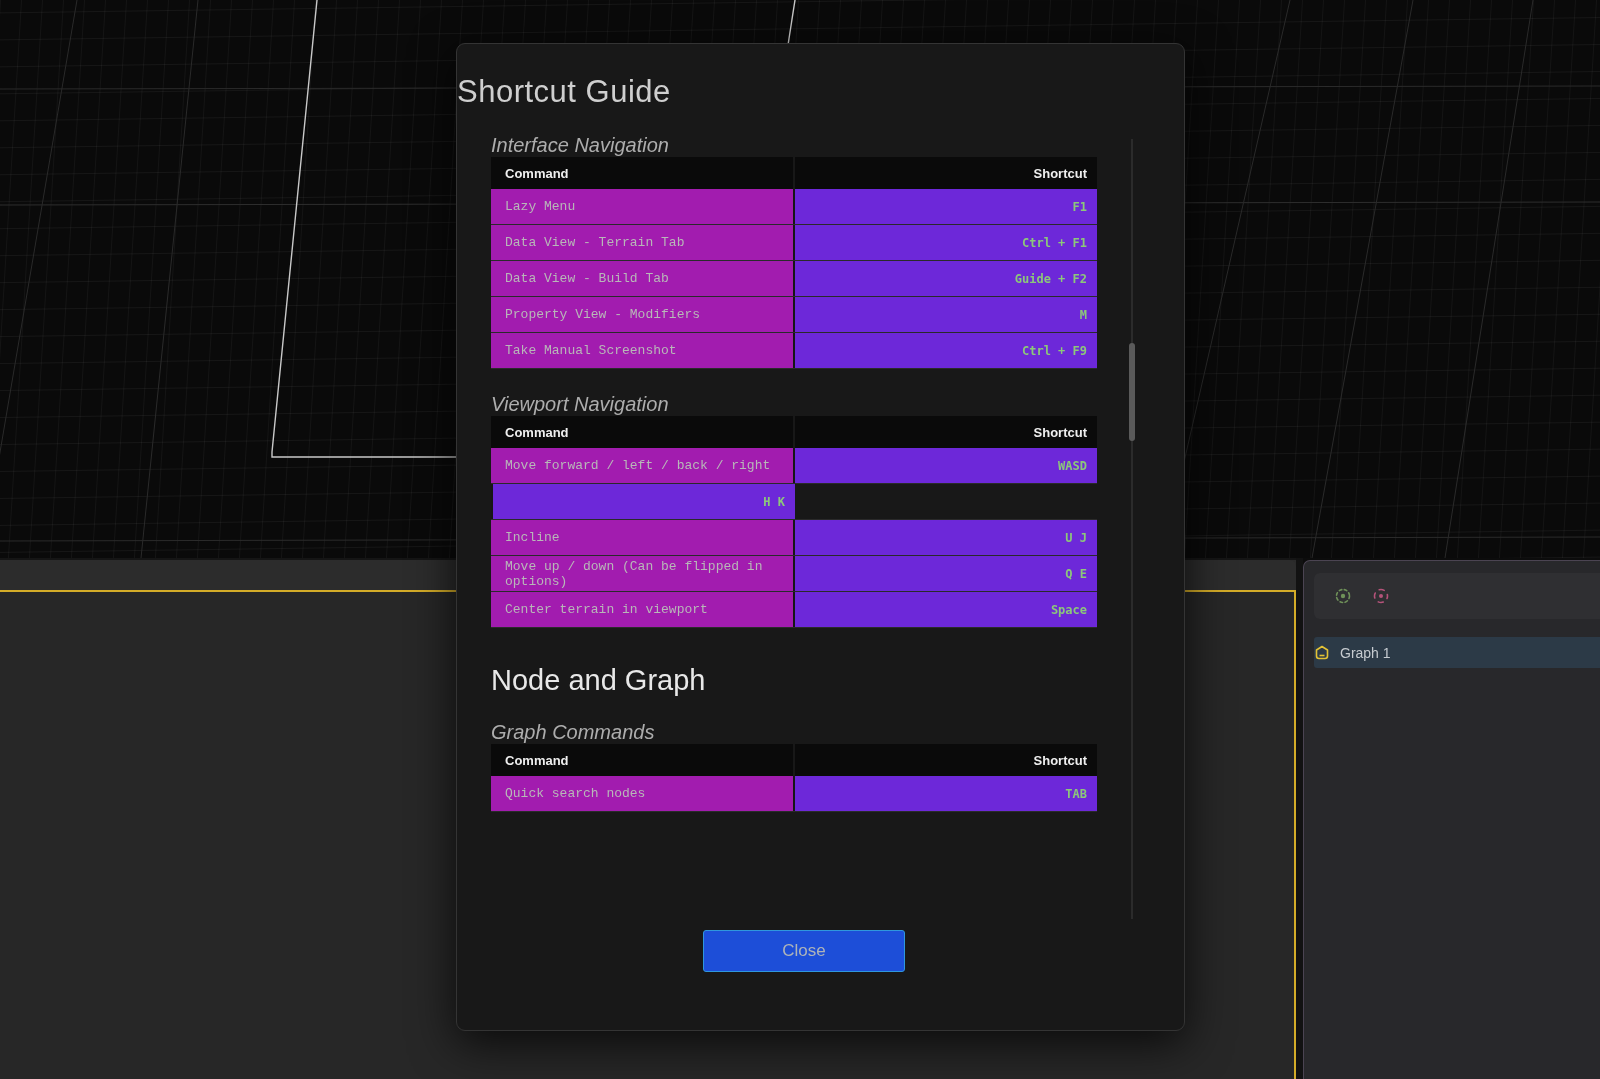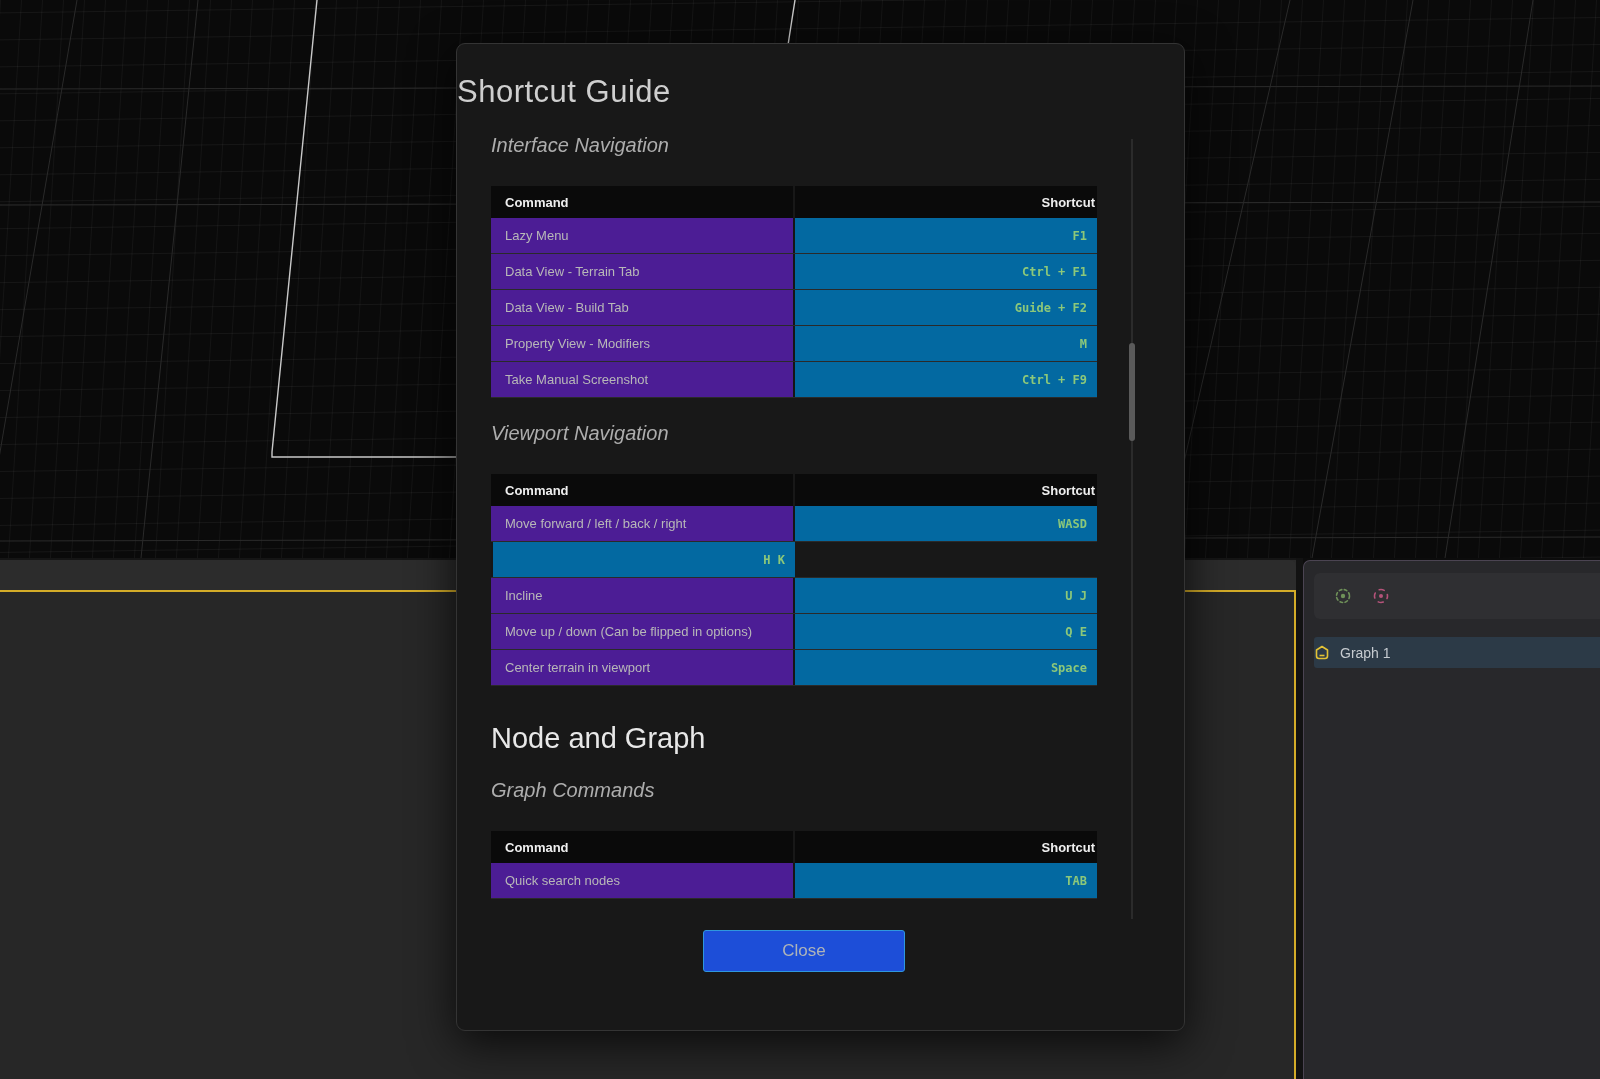--- a/index.html
+++ b/index.html
@@ -45,32 +45,32 @@
 
   
   .dialog { position:absolute; left:456px; top:43px; width:729px; height:988px;
             background:#181818; border:1px solid #343434; border-radius:9px;
             box-shadow:0 12px 45px rgba(0,0,0,0.75); }
   .dlg-title { margin-top:30px; text-align:left; font-size:31px; font-weight:300;
                letter-spacing:0.5px; color:#cfcfcf; }
   .dlg-content { margin-left:34px; width:606px; }
   h2.section { margin-top:24px; font-size:20px; font-weight:300; font-style:italic; color:#adadad; }
   h2.chapter { margin-top:36px; font-size:29px; font-weight:300; font-style:normal; color:#e8e8e8; }
-  .stable { margin-top:29px; width:606px; }
+  .stable { margin-top:0; width:606px; }
   .thead { display:flex; height:32px; }
   .thead .cmd { width:302px; background:#0a0a0a; color:#efefef; font-size:13px; font-weight:bold;
                 display:flex; align-items:center; padding-left:14px; }
   .thead .gapcol { width:2px; background:#181818; }
   .thead .key { width:302px; background:#0a0a0a; color:#efefef; font-size:13px; font-weight:bold;
-                display:flex; align-items:center; justify-content:flex-end; padding-right:2px; }
+                display:flex; align-items:center; justify-content:flex-end; padding-right:10px; }
   .trow { display:flex; height:36px; border-bottom:1px solid #2a2a2a; }
-  .trow .cmd { width:302px; background:#4c1d95; color:#b8b8b8; font-size:13px;
-               display:flex; align-items:center; padding-left:14px; }
+  .trow .cmd { width:302px; background:#a21caf; color:#b8b8b8; font-size:13px;
+               display:flex; align-items:center; padding-left:14px;font-family:Liberation Mono, monospace; }
   .trow .gapcol { width:2px; background:#161616; }
-  .trow .key { width:302px; background:#0369a1; display:flex; align-items:center;
+  .trow .key { width:302px; background:#6d28d9; display:flex; align-items:center;
                justify-content:flex-end; padding-right:10px;
                font-family:"DejaVu Sans Mono", monospace; font-size:12px; font-weight:bold;
                color:var(--shortcut-green,#8cc87a); }
   .scroll-track { position:absolute; left:674px; top:95px; width:2px; height:780px;
                   background:#2b2b2b; }
   .scroll-thumb { position:absolute; left:672px; top:299px; width:6px; height:98px;
                   background:#5a5a5a; border-radius:3px; cursor:pointer; }
   .close-btn { position:absolute; left:246px; top:886px; width:202px; height:42px;
                background:#1d4ed8; border:1px solid var(--close-border-blue,#2f97dd);
                border-radius:3px; color:#aeb4b9; font-size:17px;

